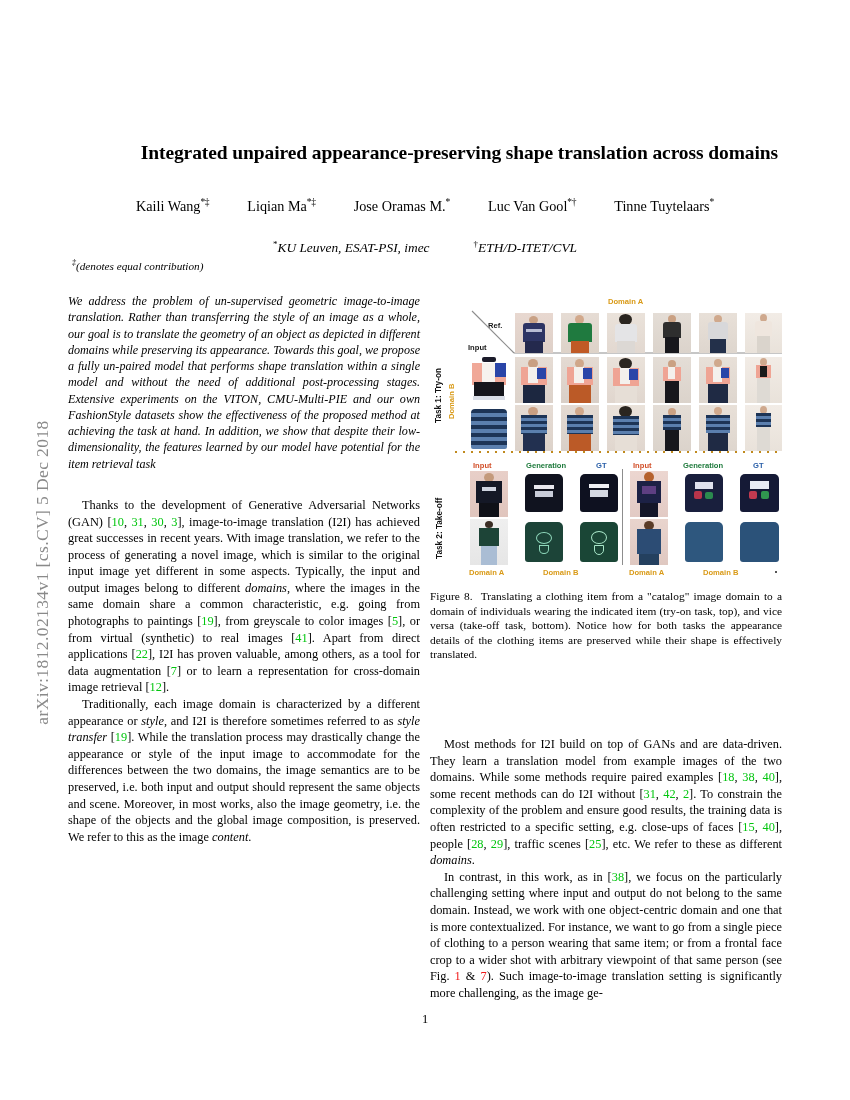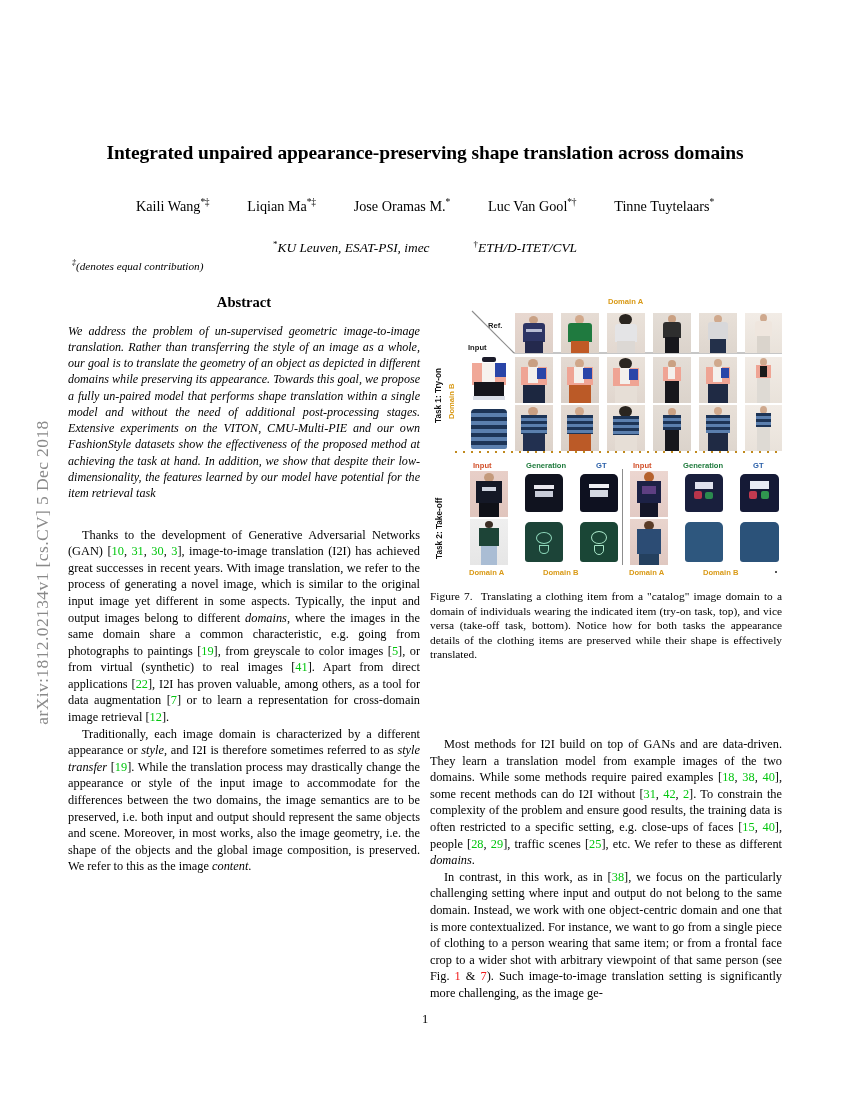--- a/index.html
+++ b/index.html
@@ -34,21 +34,21 @@
   #page {
     position: absolute;
     left: 0; top: 0;
     width: 850px; height: 1100px;
   }
 
   #title {
     position: absolute;
     left: 72px; top: 141px;
     width: 706px;
-    text-align: center;
+    text-align: right;
     font-size: 19.5px;
     font-weight: bold;
     letter-spacing: -0.1px;
     line-height: 1.2;
   }
 
   #authors {
     position: absolute;
     left: 72px; top: 198px;
     width: 706px;
@@ -197,21 +197,20 @@
     <span class="affil"><sup>*</sup><span>KU Leuven, ESAT-PSI, imec</span></span><span class="affil"><sup>†</sup><span>ETH/D-ITET/CVL</span></span>
   </div>
 
   <div id="authors">
     <span class="author"><span>Kaili Wang</span><sup>*‡</sup></span><span class="author"><span>Liqian Ma</span><sup>*‡</sup></span><span class="author"><span>Jose Oramas M.</span><sup>*</sup></span><span class="author"><span>Luc Van Gool</span><sup>*†</sup></span><span class="author"><span>Tinne Tuytelaars</span><sup>*</sup></span>
   </div>
 
   <div id="equal-contrib"><sup>‡</sup><span>(denotes equal contribution)</span></div>
 
   <div class="col" id="col-left">
-    <div class="abstract-head">Abstract</div>
     <p class="abstract-body">We address the problem of un-supervised geometric image-to-image translation. Rather than transferring the style of an image as a whole, our goal is to translate the geometry of an object as depicted in different domains while preserving its appearance. Towards this goal, we propose a fully un-paired model that performs shape translation within a single model and without the need of additional post-processing stages. Extensive experiments on the VITON, CMU-Multi-PIE and our own FashionStyle datasets show the effectiveness of the proposed method at achieving the task at hand. In addition, we show that despite their low-dimensionality, the features learned by our model have potential for the item retrieval task</p>
 
     <div class="sec-gap"></div>
 
 
     <p class="body first"><span>Thanks to the development of Generative Adversarial Networks (GAN) [</span><span class="cite">10</span>, <span class="cite">31</span>, <span class="cite">30</span>, <span class="cite">3</span><span>], image-to-image translation (I2I) has achieved great successes in recent years. With image translation, we refer to the process of generating a novel image, which is similar to the original input image yet different in some aspects. Typically, the input and output images belong to different </span><em>domains</em><span>, where the images in the same domain share a common characteristic, e.g. going from photographs to paintings [</span><span class="cite">19</span><span>], from greyscale to color images [</span><span class="cite">5</span><span>], or from virtual (synthetic) to real images [</span><span class="cite">41</span><span>]. Apart from direct applications [</span><span class="cite">22</span><span>], I2I has proven valuable, among others, as a tool for data augmentation [</span><span class="cite">7</span><span>] or to learn a representation for cross-domain image retrieval [</span><span class="cite">12</span><span>].</span></p>
 
     <p class="body"><span>Traditionally, each image domain is characterized by a different appearance or </span><em>style</em><span>, and I2I is therefore sometimes referred to as </span><em>style transfer</em><span> [</span><span class="cite">19</span><span>]. While the translation process may drastically change the appearance or style of the input image to accommodate for the differences between the two domains, the image semantics are to be preserved, i.e. both input and output should represent the same objects and scene. Moreover, in most works, also the image geometry, i.e. the shape of the objects and the global image composition, is preserved. We refer to this as the image </span><em>content</em><span>.</span></p>
   </div>
 
@@ -431,21 +430,21 @@
       </div>
 
       <div class="hlabel lab-gold" style="left:39px;  top:113px;">Domain A</div>
       <div class="hlabel lab-gold" style="left:113px; top:113px;">Domain B</div>
       <div class="hlabel lab-gold" style="left:199px; top:113px;">Domain A</div>
       <div class="hlabel lab-gold" style="left:273px; top:113px;">Domain B</div>
       <div class="dot-stray" style="left:345px; top:116px;"></div>
     </div>
   </div>
 
-  <div id="fig-caption"><span>Figure 7.</span>&nbsp; <span>Translating a clothing item from a "catalog" image domain to a domain of individuals wearing the indicated item (try-on task, top), and vice versa (take-off task, bottom). Notice how for both tasks the appearance details of the clothing items are preserved while their shape is effectively translated.</span></div>
+  <div id="fig-caption"><span>Figure 8.</span>&nbsp; <span>Translating a clothing item from a "catalog" image domain to a domain of individuals wearing the indicated item (try-on task, top), and vice versa (take-off task, bottom). Notice how for both tasks the appearance details of the clothing items are preserved while their shape is effectively translated.</span></div>
 
   <div class="col" id="col-right" style="top:736px;">
     <p class="body"><span>Most methods for I2I build on top of GANs and are data-driven. They learn a translation model from example images of the two domains. While some methods require paired examples [</span><span class="cite">18</span>, <span class="cite">38</span>, <span class="cite">40</span><span>], some recent methods can do I2I without [</span><span class="cite">31</span>, <span class="cite">42</span>, <span class="cite">2</span><span>]. To constrain the complexity of the problem and ensure good results, the training data is often restricted to a specific setting, e.g. close-ups of faces [</span><span class="cite">15</span>, <span class="cite">40</span><span>], people [</span><span class="cite">28</span>, <span class="cite">29</span><span>], traffic scenes [</span><span class="cite">25</span><span>], etc. We refer to these as different </span><em>domains</em><span>.</span></p>
 
     <p class="body"><span>In contrast, in this work, as in [</span><span class="cite">38</span><span>], we focus on the particularly challenging setting where input and output do not belong to the same domain. Instead, we work with one object-centric domain and one that is more contextualized. For instance, we want to go from a single piece of clothing to a person wearing that same item; or from a frontal face crop to a wider shot with arbitrary viewpoint of that same person (see Fig. </span><span class="figref">1</span><span> &amp; </span><span class="figref">7</span><span>). Such image-to-image translation setting is significantly more challenging, as the image ge-</span></p>
   </div>
 
   <div id="page-number">1</div>
 </div>
 

